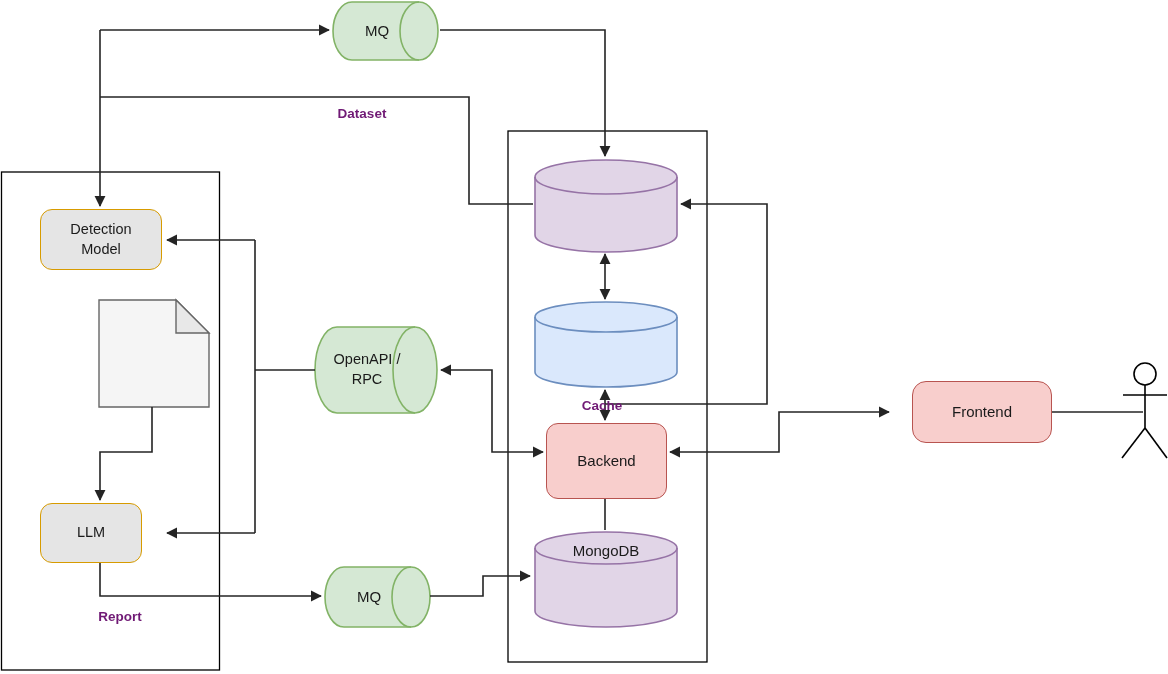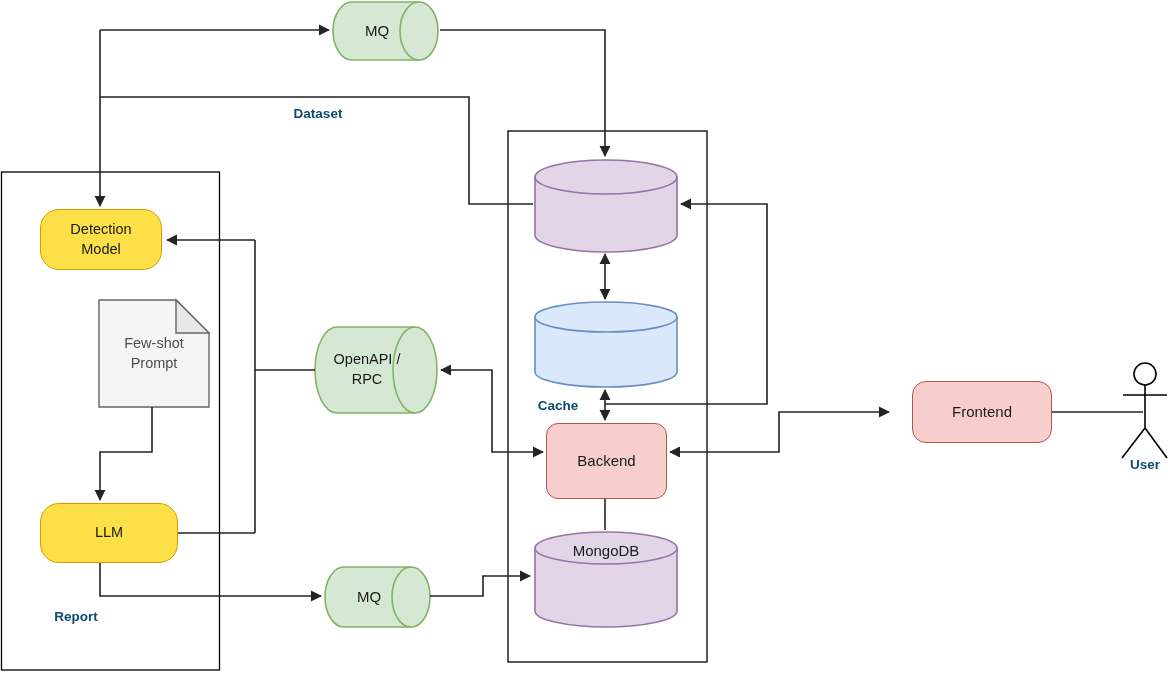--- a/index.html
+++ b/index.html
@@ -2,26 +2,26 @@
 <html><head>
 <meta charset="utf-8">
 <style>
   html,body{margin:0;padding:0;background:#ffffff;}
   .canvas{position:relative;width:1168px;height:674px;background:#ffffff;
           font-family:"Liberation Sans",sans-serif;overflow:hidden;}
   .canvas svg.layer{position:absolute;left:0;top:0;pointer-events:none;}
   .node{position:absolute;display:flex;flex-direction:column;align-items:center;justify-content:center;
         text-align:center;font-size:14.5px;color:#1a1a1a;line-height:1.35;box-sizing:border-box;}
   .rbox{border-radius:12px;border:1.6px solid;}
-  .orange{background:#fde047;border-color:#d79b00;border-radius:19px;}
+  .orange{background:#e5e5e5;border-color:#d79b00;}
   .red{background:#f8cecc;border-color:#b85450;}
   .ghost{background:transparent;}
   .doc-text{color:#4d4d4d;}
   .edge-label{position:absolute;transform:translate(-50%,-50%);font-size:13.5px;font-weight:bold;
-              color:#0c4a6e;white-space:nowrap;}
+              color:#701a75;white-space:nowrap;margin-left:44px;}
   .frontend{border-radius:14px;font-size:15px;}
 </style>
 </head>
 <body>
 
 <div class="canvas">
 
   <svg class="layer" width="1168" height="674" viewBox="0 0 1168 674">
     <defs>
       <marker id="arr" viewBox="0 0 10 10" refX="9.2" refY="5" markerWidth="7" markerHeight="7" orient="auto-start-reverse" markerUnits="strokeWidth">
@@ -110,26 +110,22 @@
 
       <path d="M1143,412 L1020,412" marker-end="url(#arr)"></path>
     </g>
   </svg>
 
   <div class="node rbox orange" style="left:40px;top:209px;width:122px;height:61px;">
     <span>Detection</span>
     <span>Model</span>
   </div>
 
-  <div class="node ghost doc-text" style="left:99px;top:303px;width:110px;height:101px;">
-    <span>Few-shot</span>
-    <span>Prompt</span>
-  </div>
 
-  <div class="node rbox orange" style="left:40px;top:503px;width:138px;height:60px;">
+  <div class="node rbox orange" style="left:40px;top:503px;width:102px;height:60px;">
     <span>LLM</span>
   </div>
 
   <div class="node ghost" style="left:333px;top:2px;width:88px;height:58px;font-size:15px;">
     <span>MQ</span>
   </div>
 
   <div class="node ghost" style="left:315px;top:327px;width:104px;height:86px;">
     <span>OpenAPI /</span>
     <span>RPC</span>

